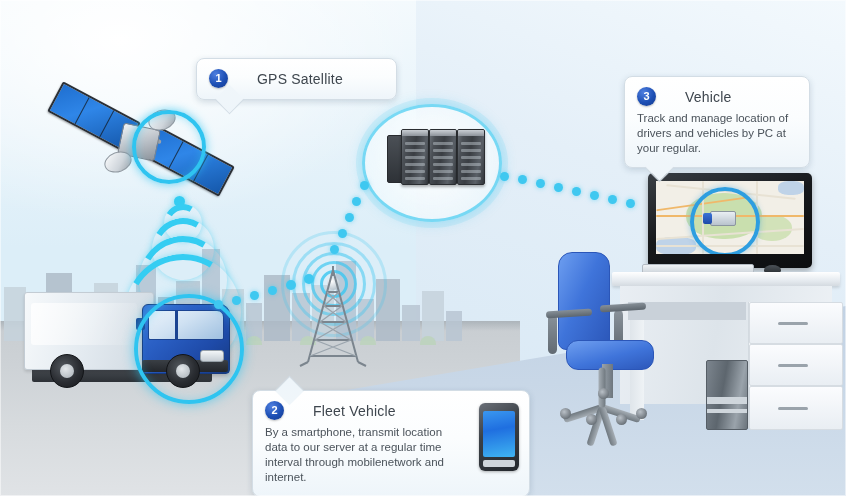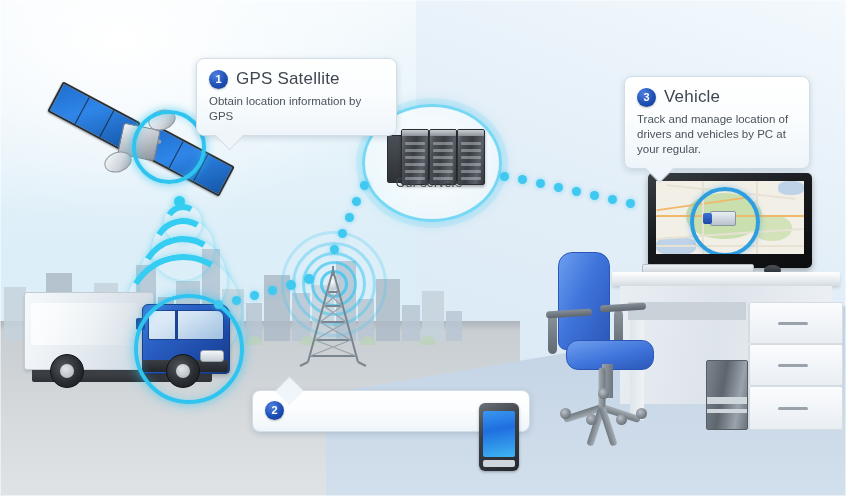--- a/index.html
+++ b/index.html
@@ -207,21 +207,21 @@
     border-right:1px solid #d3dde5;border-bottom:1px solid #d3dde5;
     transform:rotate(45deg);
   }
   .co-head{display:flex;align-items:center;gap:8px;}
   .badge{
     width:19px;height:19px;border-radius:50%;flex:none;
     background:radial-gradient(circle at 35% 28%,#4f7fe0 0%,#1d4fb4 55%,#14398c 100%);
     color:#fff;font-size:11px;font-weight:bold;line-height:19px;text-align:center;
     box-shadow:0 1px 2px rgba(0,0,0,.25);
   }
-  .co-title{font-size:17px;color:#3e464e;letter-spacing:.2px;}
+  .co-title{font-size:14px;color:#3e464e;letter-spacing:.2px;margin-left:21px;}
   .co-body{font-size:11.5px;line-height:15px;color:#4b535b;margin-top:5px;}
 
   #co1{left:196px;top:58px;width:175px;padding:10px 12px 11px;}
   #co1 .tail{left:22px;bottom:-11px;}
   #co3{left:624px;top:76px;width:160px;padding:10px 12px 11px;}
   #co3 .tail{left:24px;bottom:-11px;}
   #co2{left:252px;top:390px;width:252px;padding:10px 12px 11px;}
   #co2 .tail{left:26px;top:-11px;transform:rotate(225deg);}
 
   .phone{position:absolute;right:10px;top:12px;width:40px;height:68px;border-radius:6px;
@@ -358,21 +358,20 @@
     <div class="rack" style="left:92px;">
       <div class="cap"></div>
       <div class="slot" style="top:12px;"></div>
         <div class="slot" style="top:19px;"></div>
       <div class="slot" style="top:26px;"></div>
         <div class="slot" style="top:33px;"></div>
       <div class="slot" style="top:40px;"></div>
         <div class="slot" style="top:47px;"></div>
     </div>
   </div>
-  <div class="servers-label">Our servers</div>
 
   <div class="monitor">
     <div class="mon-bezel"></div>
     <div class="mon-screen">
       <div class="map-green" style="left:30px;top:12px;width:76px;height:46px;"></div>
       <div class="map-green" style="left:96px;top:34px;width:40px;height:26px;opacity:.8;"></div>
       <div class="map-blue" style="left:0;top:56px;width:40px;height:18px;opacity:.7;"></div>
       <div class="map-blue" style="left:122px;top:0;width:26px;height:14px;opacity:.7;"></div>
       <div class="map-road" style="left:0;top:34px;width:148px;"></div>
       <div class="map-road" style="left:0;top:22px;width:90px;transform:rotate(-8deg);"></div>
@@ -461,37 +460,38 @@
     <div class="dot" style="left:590px;top:191px;width:9px;height:9px;"></div>
     <div class="dot" style="left:608px;top:195px;width:9px;height:9px;"></div>
     <div class="dot" style="left:626px;top:199px;width:9px;height:9px;"></div>
   </div>
 
   <div class="callout" id="co1">
     <div class="co-head">
       <div class="badge">1</div>
       <div class="co-title">GPS Satellite</div>
     </div>
-    <div class="co-body">Obtain location information by GPS</div>
     <div class="tail"></div>
   </div>
 
   <div class="callout" id="co3">
     <div class="co-head">
       <div class="badge">3</div>
       <div class="co-title">Vehicle</div>
     </div>
     <div class="co-body">Track and manage location of drivers and vehicles by PC at your regular.</div>
     <div class="tail"></div>
   </div>
 
   <div class="callout" id="co2">
     <div class="co-head">
       <div class="badge">2</div>
-    </div>
+      <div class="co-title">Fleet Vehicle</div>
+    </div>
+    <div class="co-body" style="width:196px;">By a smartphone, transmit location data to our server at a regular time interval through mobilenetwork and internet.</div>
     <div class="phone">
       <div class="phone-screen"></div>
       <div class="phone-btm"></div>
     </div>
     <div class="tail"></div>
   </div>
 
   <div class="vignette"></div>
 </div>
 

